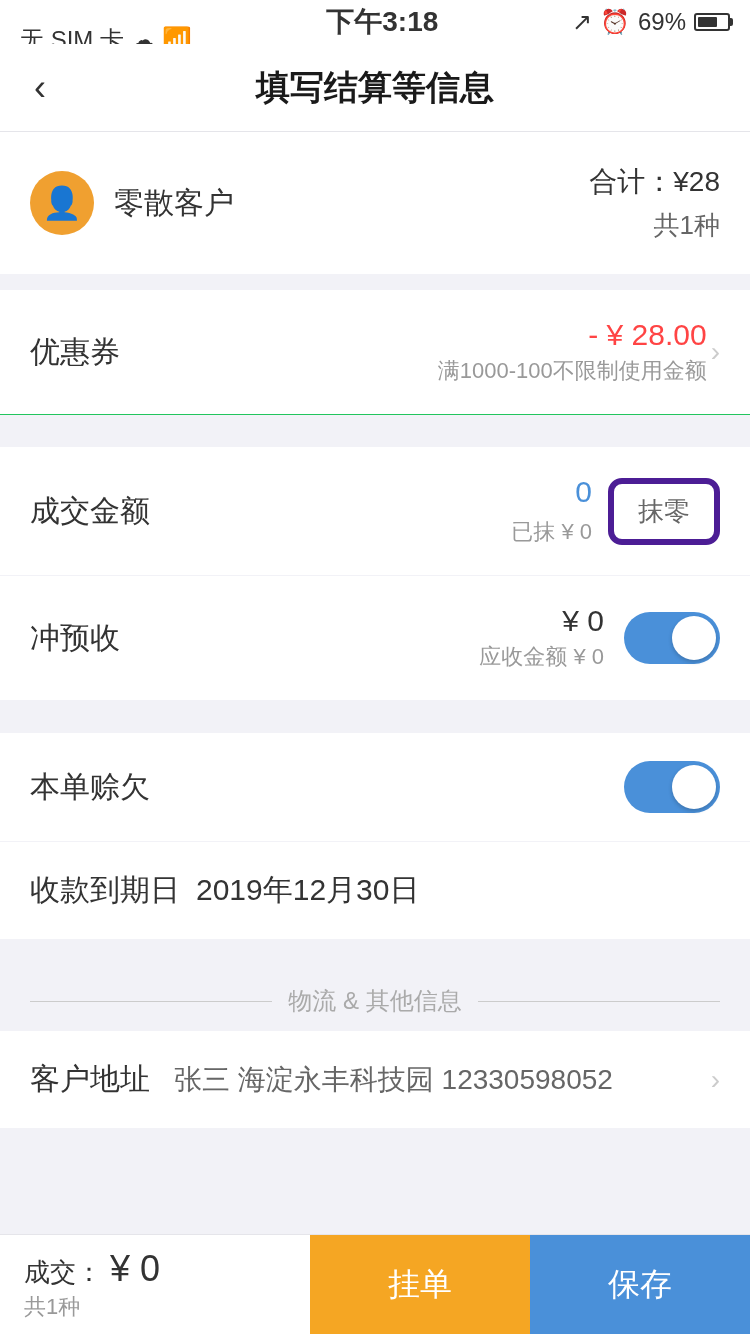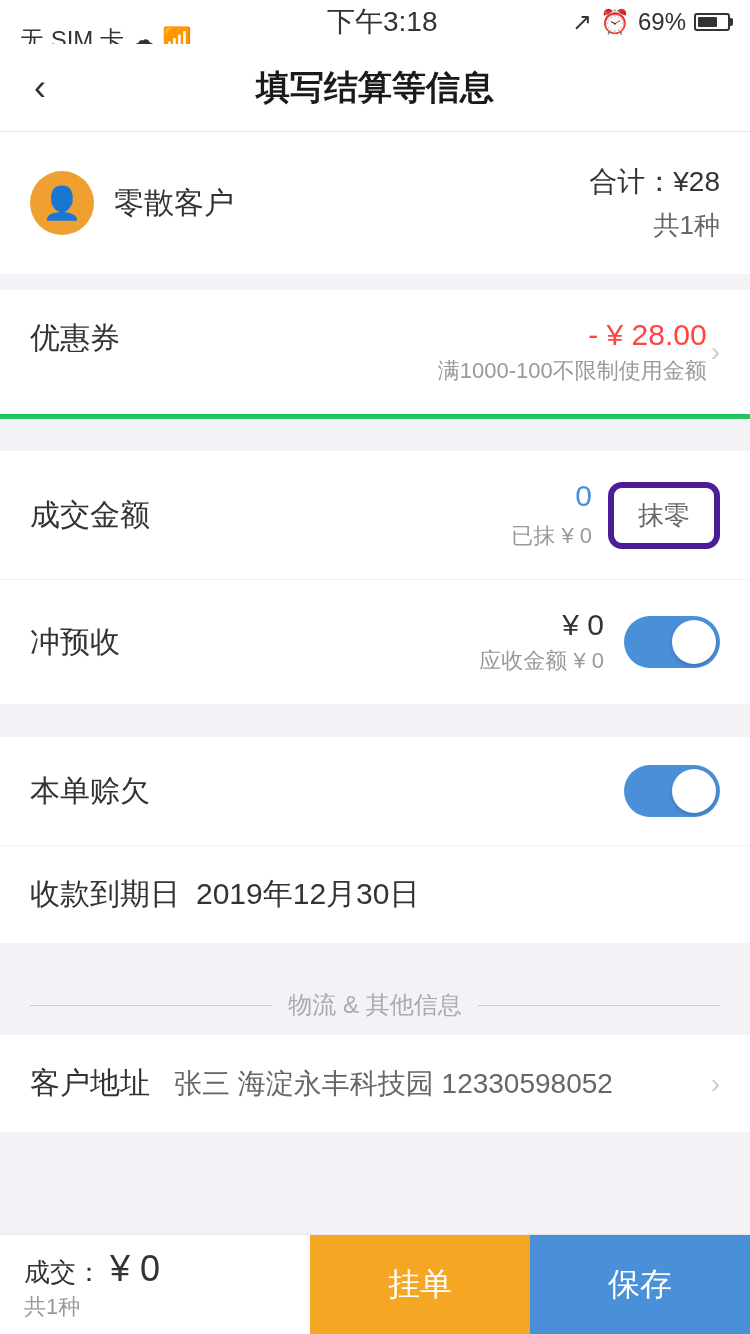--- a/index.html
+++ b/index.html
@@ -17,21 +17,21 @@
     .status-bar {
       height: 44px;
       background: #fff;
       display: flex;
       align-items: center;
       justify-content: space-between;
       padding: 0 20px;
       font-size: 24px;
     }
     .status-left { display: flex; align-items: center; gap: 8px; font-size: 24px; margin-top: 36px; }
-    .status-center { font-size: 28px; font-weight: 400; }
+    .status-center { font-size: 28px; font-weight: 700; }
     .status-right { display: flex; align-items: center; gap: 8px; font-size: 24px; }
     .battery-icon {
       display: inline-flex; align-items: center;
       border: 2px solid #333; border-radius: 3px;
       width: 36px; height: 18px; padding: 2px; position: relative;
     }
     .battery-icon::after {
       content: '';
       position: absolute;
       right: -5px; top: 50%;
@@ -98,23 +98,23 @@
       text-align: right;
       font-size: 26px;
       color: #666;
       line-height: 1.6;
     }
     .customer-total .total-amount { font-size: 28px; color: #333; }
 
     
     .coupon-row {
       display: flex;
-      align-items: flex-start;
-      padding: 28px 30px;
-      border-bottom: 5px solid #22c55e;
+      align-items: center;
+      padding: 28px 30px;
+      border-bottom: 1px solid #22c55e;
       min-height: 88px;
     }
     .coupon-label { font-size: 30px; color: #333; flex: 1; }
     .coupon-right {
       text-align: right;
       display: flex;
       align-items: center;
       gap: 4px;
     }
     .coupon-value-block { text-align: right; }

